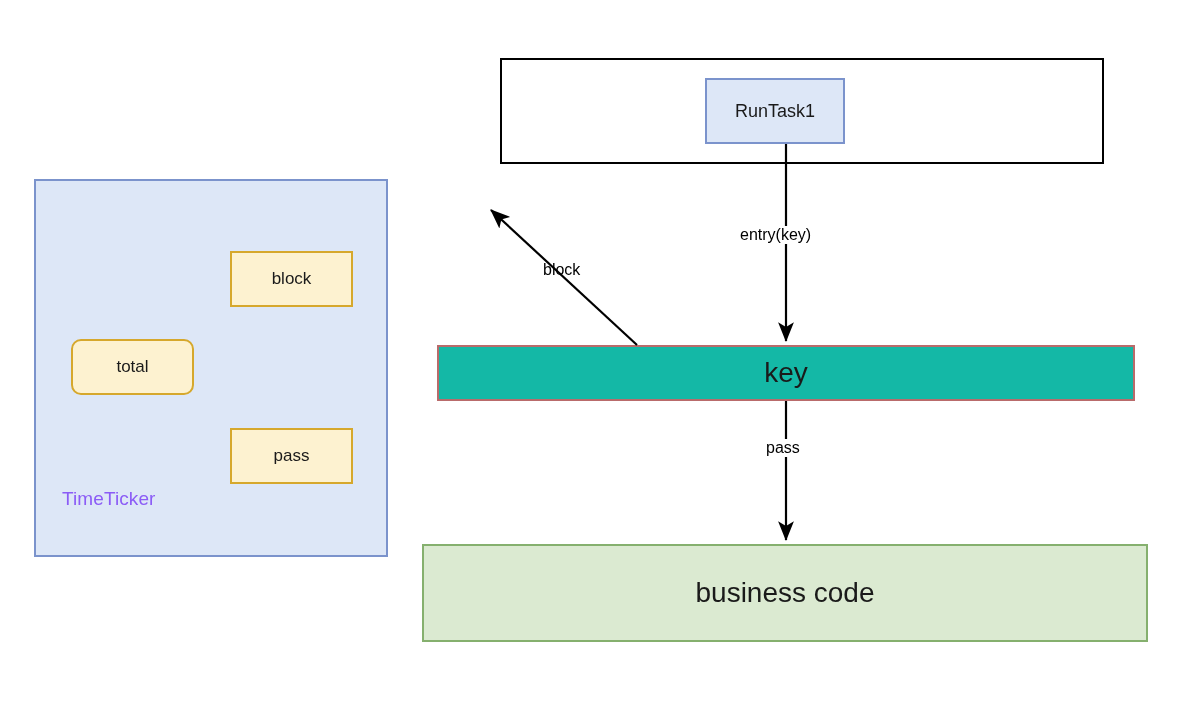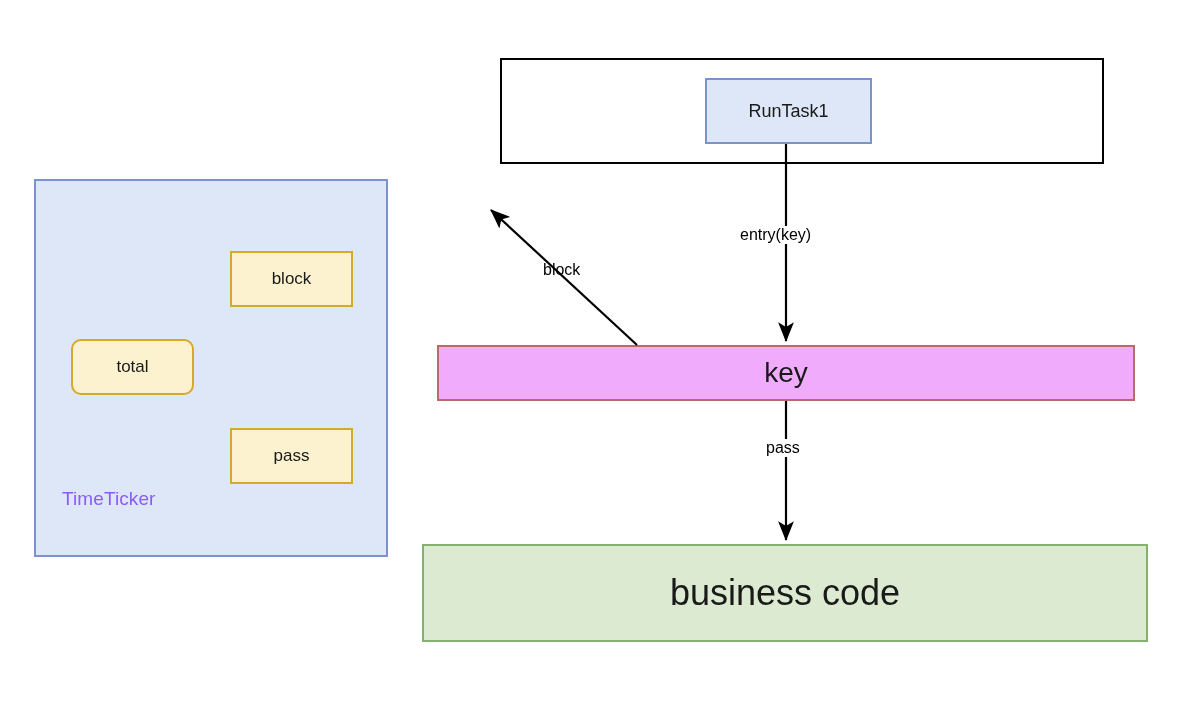--- a/index.html
+++ b/index.html
@@ -59,47 +59,47 @@
     width: 604px;
     height: 106px;
     background: #ffffff;
     border: 2px solid #000000;
   }
 
   
   #runtask-box {
     left: 705px;
     top: 78px;
-    width: 167px;
+    width: 140px;
     height: 66px;
     background: #dde7f7;
     border: 2px solid #7b93cc;
     font-size: 18px;
   }
 
   
   #key-box {
     left: 437px;
     top: 345px;
     width: 698px;
     height: 56px;
-    background: #f0abfc;
+    background: #14b8a6;
     border: 2px solid #b96b6b;
     font-size: 28px;
   }
 
   
   #business-box {
     left: 422px;
     top: 544px;
     width: 726px;
     height: 98px;
     background: #dbead1;
     border: 2px solid #85b06e;
-    font-size: 36px;
+    font-size: 28px;
   }
 
   
   #connectors {
     position: absolute;
     left: 0; top: 0;
     width: 1200px;
     height: 706px;
     pointer-events: none;
   }

